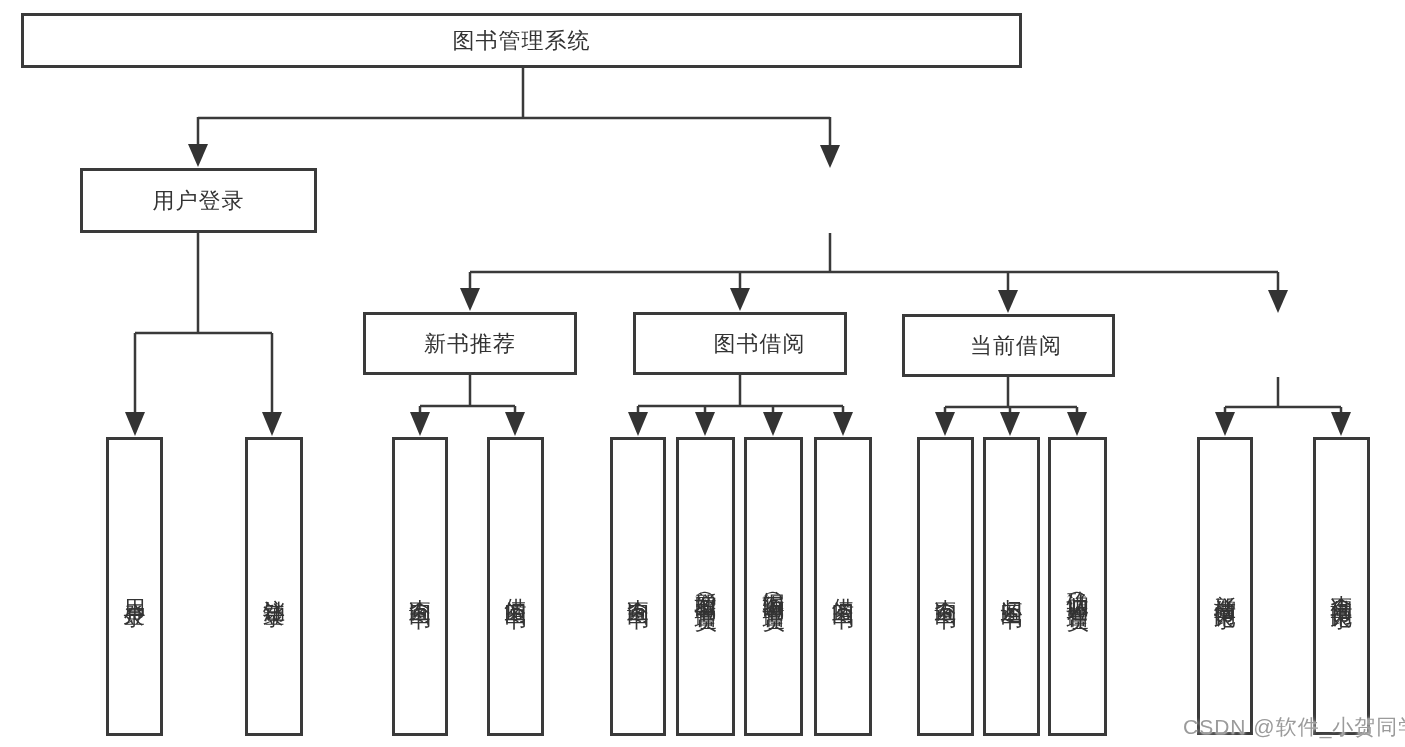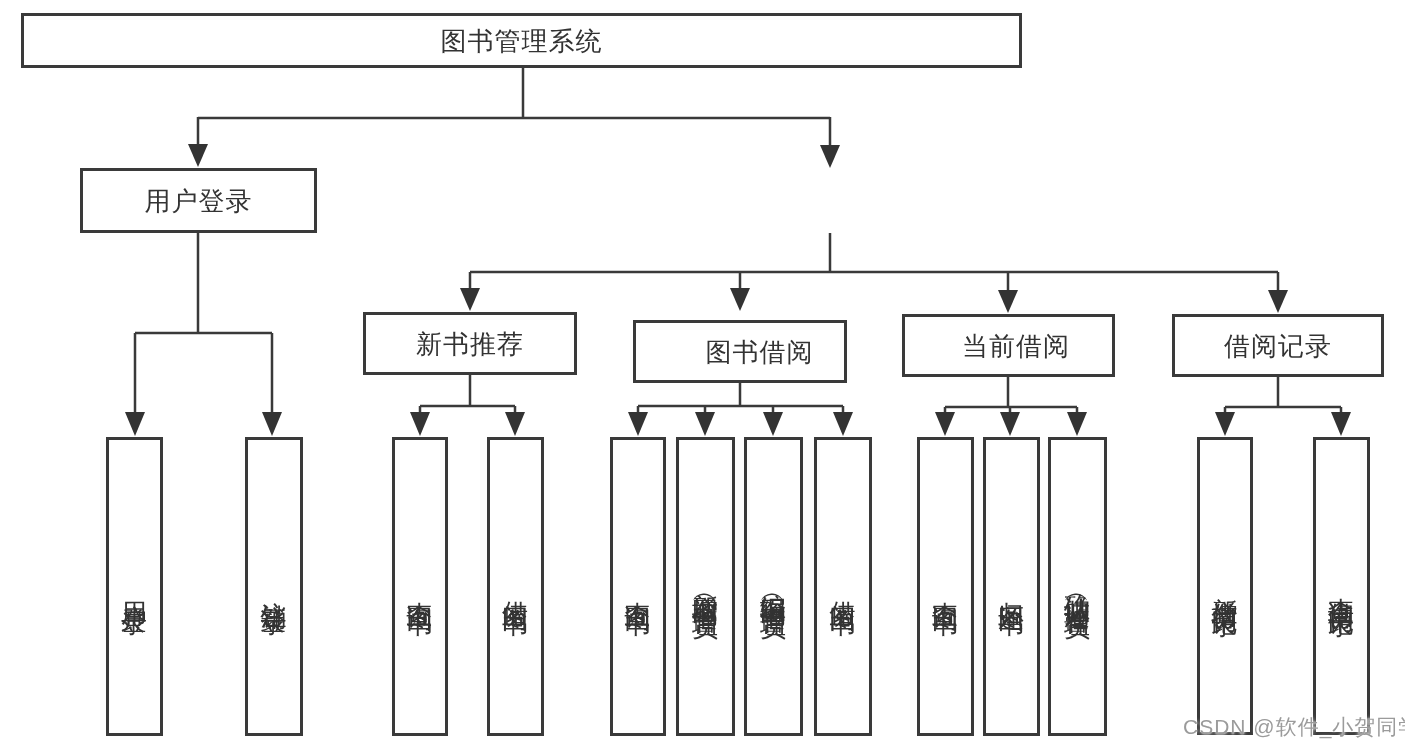--- a/index.html
+++ b/index.html
@@ -26,21 +26,21 @@
     box-sizing: border-box;
     border: 3px solid #3a3a3a;
     background: #ffffff;
     display: flex;
     align-items: center;
     justify-content: center;
     z-index: 2;
   }
   .box .lbl {
     color: #333333;
-    font-size: 26px;
+    font-size: 22px;
     line-height: 1;
     white-space: nowrap;
     letter-spacing: 1px;
   }
   .box .lbl.v {
     writing-mode: vertical-rl;
     text-orientation: mixed;
     white-space: normal;
     letter-spacing: 3px;
     line-height: 1;
@@ -125,28 +125,25 @@
     <span class="lbl">图书管理系统</span>
   </div>
 
   <div class="box" style="left:80px; top:168px; width:237px; height:65px;">
     <span class="lbl">用户登录</span>
   </div>
 
   <div class="box" style="left:363px; top:312px; width:214px; height:63px;">
     <span class="lbl">新书推荐</span>
   </div>
-  <div class="box" style="left:633px; top:320px; width:214px; height:63px;padding-left:39px;">
+  <div class="box" style="left:633px; top:312px; width:214px; height:63px;padding-left:39px;">
     <span class="lbl">图书借阅</span>
   </div>
   <div class="box" style="left:902px; top:314px; width:213px; height:63px;padding-left:15px;">
     <span class="lbl">当前借阅</span>
-  </div>
-  <div class="box" style="left:1172px; top:314px; width:212px; height:63px;">
-    <span class="lbl">借阅记录</span>
   </div>
 
   <div class="box" style="left:106px; top:437px; width:57px; height:299px;">
     <span class="lbl v">用户登录</span>
   </div>
   <div class="box" style="left:245px; top:437px; width:58px; height:299px;">
     <span class="lbl v">注销登录</span>
   </div>
 
   <div class="box" style="left:392px; top:437px; width:56px; height:299px;">

